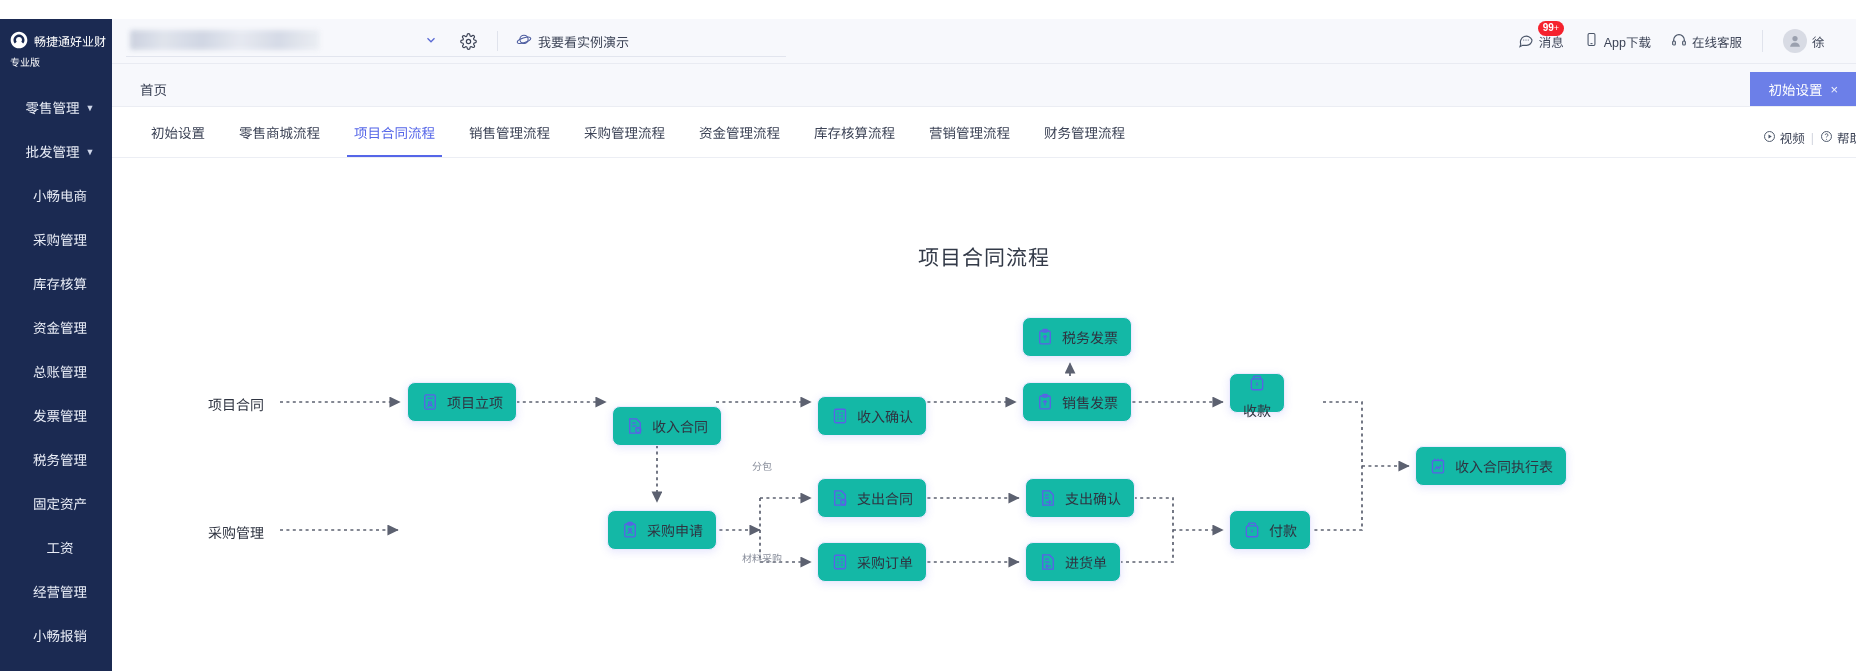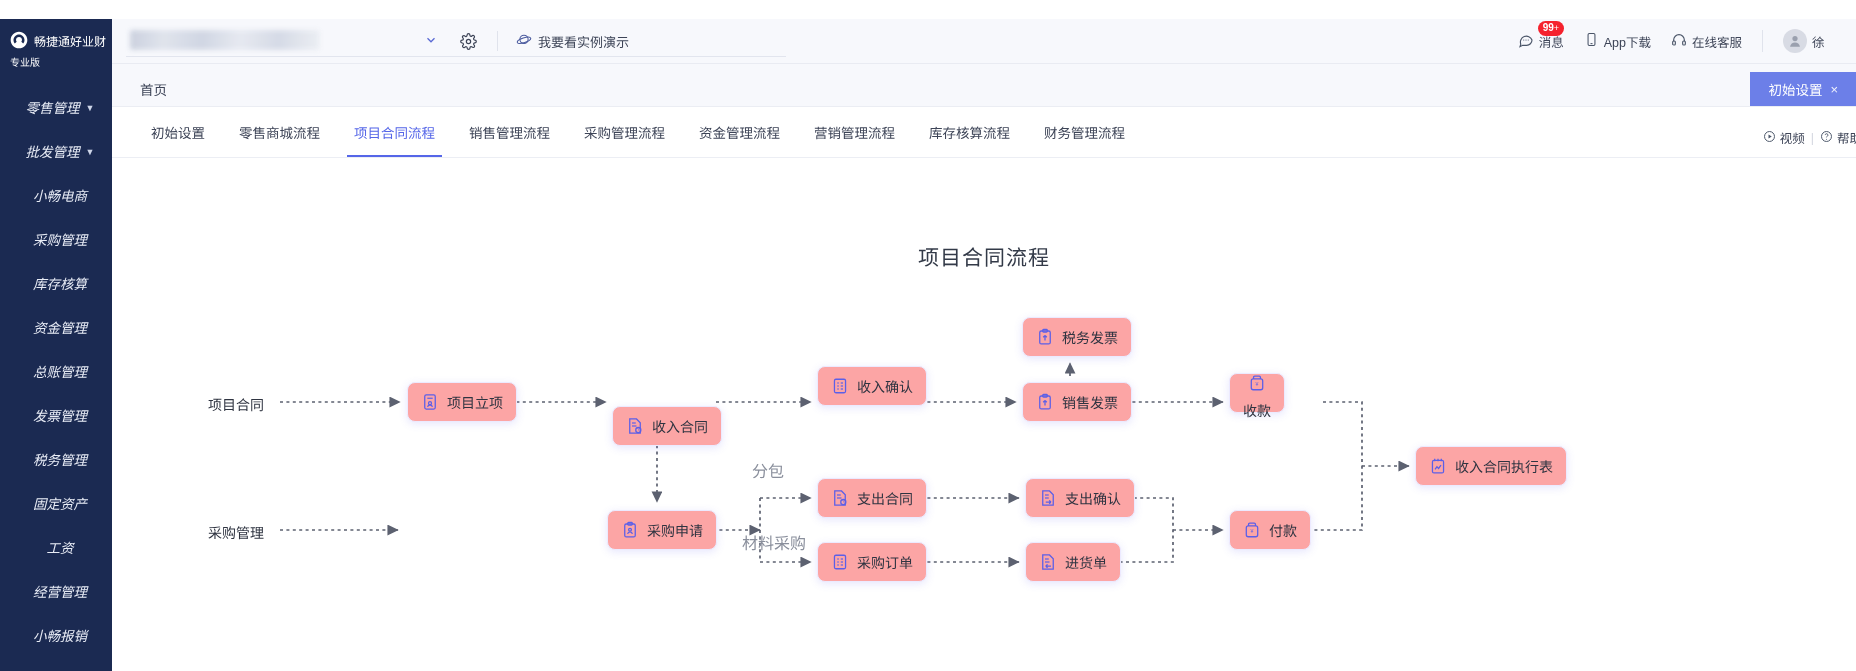--- a/index.html
+++ b/index.html
@@ -16,21 +16,21 @@
     background: #1b2a52; color: #ffffff; overflow: hidden;
   }
   .logo-wrap { padding: 10px 0 4px 8px; }
   .logo-row { display:flex; align-items:center; gap:4px; }
   .logo-mark {
     width: 22px; height: 22px; flex:none;
     display:flex; align-items:center; justify-content:center;
   }
   .logo-text { font-size: 12px; color:#fff; white-space:nowrap; letter-spacing:0px; }
   .logo-sub { font-size: 10px; color:#fff; margin-top:3px; padding-left:2px; }
-  .nav { margin-top: 12px; font-style: italic; }
+  .nav { margin-top: 12px; }
   .nav-item {
     height: 44px; display:flex; align-items:center; justify-content:center;
     font-size: 13.5px; color:#e8ecf6; cursor:pointer; gap:6px;
     white-space: nowrap;
   }
   .caret { font-size: 9px; color:#cdd5e8; transform: translateY(1px); }
 
   
   .header {
     position:absolute; left:112px; top:19px; right:0; height:45px;
@@ -105,32 +105,32 @@
 
   
   .diagram { position:relative; width:1744px; height:515px; }
   .diag-title {
     position:absolute; left:0; right:0; top:83px; text-align:center;
     font-size:21px; color:#333a48; letter-spacing:1px;
   }
   .svg-layer { position:absolute; left:0; top:0; width:1744px; height:515px; }
 
   .node {
-    position:absolute; height:40px; background:#fca5a5;
+    position:absolute; height:40px; background:#14b8a6;
     border:1px solid #eceaff; border-radius:8px;
     box-shadow: 0 2px 9px rgba(99,102,241,.16);
     display:flex; align-items:center; gap:8px; padding:0 13px;
     font-size:14px; color:#2f3441; white-space:nowrap; cursor:pointer;
   }
   .node .ic { width:18px; height:18px; flex:none; display:flex; align-items:center; justify-content:center; }
   .rowlabel {
     position:absolute; font-size:14px; color:#2f3441; white-space:nowrap;
   }
   .edgelabel {
-    position:absolute; font-size:16px; color:#8a8f9c; white-space:nowrap;
+    position:absolute; font-size:10px; color:#8a8f9c; white-space:nowrap;
   }
 </style>
 </head>
 <body>
 
 <div class="app">
 
   <aside class="sidebar">
     <div class="logo-wrap">
       <div class="logo-row">
@@ -272,22 +272,22 @@
     </div>
 
   <section class="panel">
     <div class="subtabs" id="subtabs">
       <div class="stab">初始设置</div>
         <div class="stab">零售商城流程</div>
         <div class="stab active">项目合同流程</div>
         <div class="stab">销售管理流程</div>
         <div class="stab">采购管理流程</div>
         <div class="stab">资金管理流程</div>
+        <div class="stab">库存核算流程</div>
         <div class="stab">营销管理流程</div>
-        <div class="stab">库存核算流程</div>
         <div class="stab">财务管理流程</div>
         <div class="subtabs-right">
         <span class="srlink">
           <span>
             <svg width="13" height="13" viewBox="0 0 24 24" fill="none" stroke="#4a5568" stroke-width="1.8">
                 <circle cx="12" cy="12" r="9.2"></circle>
                 <path d="M10.2 8.4l6 3.6-6 3.6z" fill="#4a5568" stroke="none"></path>
               </svg>
           </span>
           <span>视频</span>
@@ -358,21 +358,21 @@
           <path d="M1196,372 L1250,372 L1250,308"></path>
         </g>
       </svg>
 
       <div id="row-labels">
           <div class="rowlabel" style="left: 96px; top: 236px;">项目合同</div>
           <div class="rowlabel" style="left: 96px; top: 364px;">采购管理</div>
         </div>
       <div id="edge-labels">
           <div class="edgelabel" style="left: 640px; top: 300px;">分包</div>
-          <div class="edgelabel" style="left: 630px; top: 372px; font-family: Liberation Mono, monospace;">材料采购</div>
+          <div class="edgelabel" style="left: 630px; top: 392px; font-family: Liberation Mono, monospace;">材料采购</div>
         </div>
       <div id="nodes">
           <div class="node" style="left: 295px; top: 224px;">
             <span class="ic">
               <svg width="18" height="18" viewBox="0 0 24 24">
                 <rect x="5" y="2.6" width="14" height="18.8" rx="2" fill="none" stroke="#5b5fe8" stroke-width="1.7"></rect>
                 <line x1="8.4" y1="7" x2="15.6" y2="7" stroke="#5b5fe8" stroke-width="1.6"></line>
                 <circle cx="12" cy="13.6" r="2" fill="none" stroke="#5b5fe8" stroke-width="1.7"></circle>
                 <path d="M8.8 18.6c.4-1.7 1.7-2.6 3.2-2.6s2.8.9 3.2 2.6" fill="none" stroke="#5b5fe8" stroke-width="1.7"></path>
               </svg>
@@ -384,21 +384,21 @@
               <svg width="18" height="18" viewBox="0 0 24 24">
                 <path d="M5 2.6h9l5 5v13.8H5z" fill="none" stroke="#5b5fe8" stroke-width="1.7"></path>
                 <line x1="8" y1="8" x2="13" y2="8" stroke="#5b5fe8" stroke-width="1.6"></line>
                 <line x1="8" y1="12" x2="14" y2="12" stroke="#5b5fe8" stroke-width="1.6"></line>
                 <circle cx="16.4" cy="17.4" r="3.4" fill="none" stroke="#5b5fe8" stroke-width="1.7"></circle>
                 <text x="16.4" y="19" font-size="4.4" text-anchor="middle" fill="#5b5fe8">¥</text>
               </svg>
             </span>
             <span>收入合同</span>
           </div>
-          <div class="node" style="left: 705px; top: 208px;">
+          <div class="node" style="left: 705px; top: 238px;">
             <span class="ic">
               <svg width="18" height="18" viewBox="0 0 24 24">
                 <rect x="4.6" y="3" width="14.8" height="18" rx="2" fill="none" stroke="#5b5fe8" stroke-width="1.7"></rect>
                 <line x1="8.2" y1="8" x2="10.6" y2="8" stroke="#5b5fe8" stroke-width="1.6"></line>
                 <line x1="13" y1="8" x2="16" y2="8" stroke="#5b5fe8" stroke-width="1.6"></line>
                 <line x1="8.2" y1="12" x2="10.6" y2="12" stroke="#5b5fe8" stroke-width="1.6"></line>
                 <line x1="13" y1="12" x2="16" y2="12" stroke="#5b5fe8" stroke-width="1.6"></line>
                 <line x1="8.2" y1="16" x2="10.6" y2="16" stroke="#5b5fe8" stroke-width="1.6"></line>
                 <line x1="13" y1="16" x2="16" y2="16" stroke="#5b5fe8" stroke-width="1.6"></line>
               </svg>

